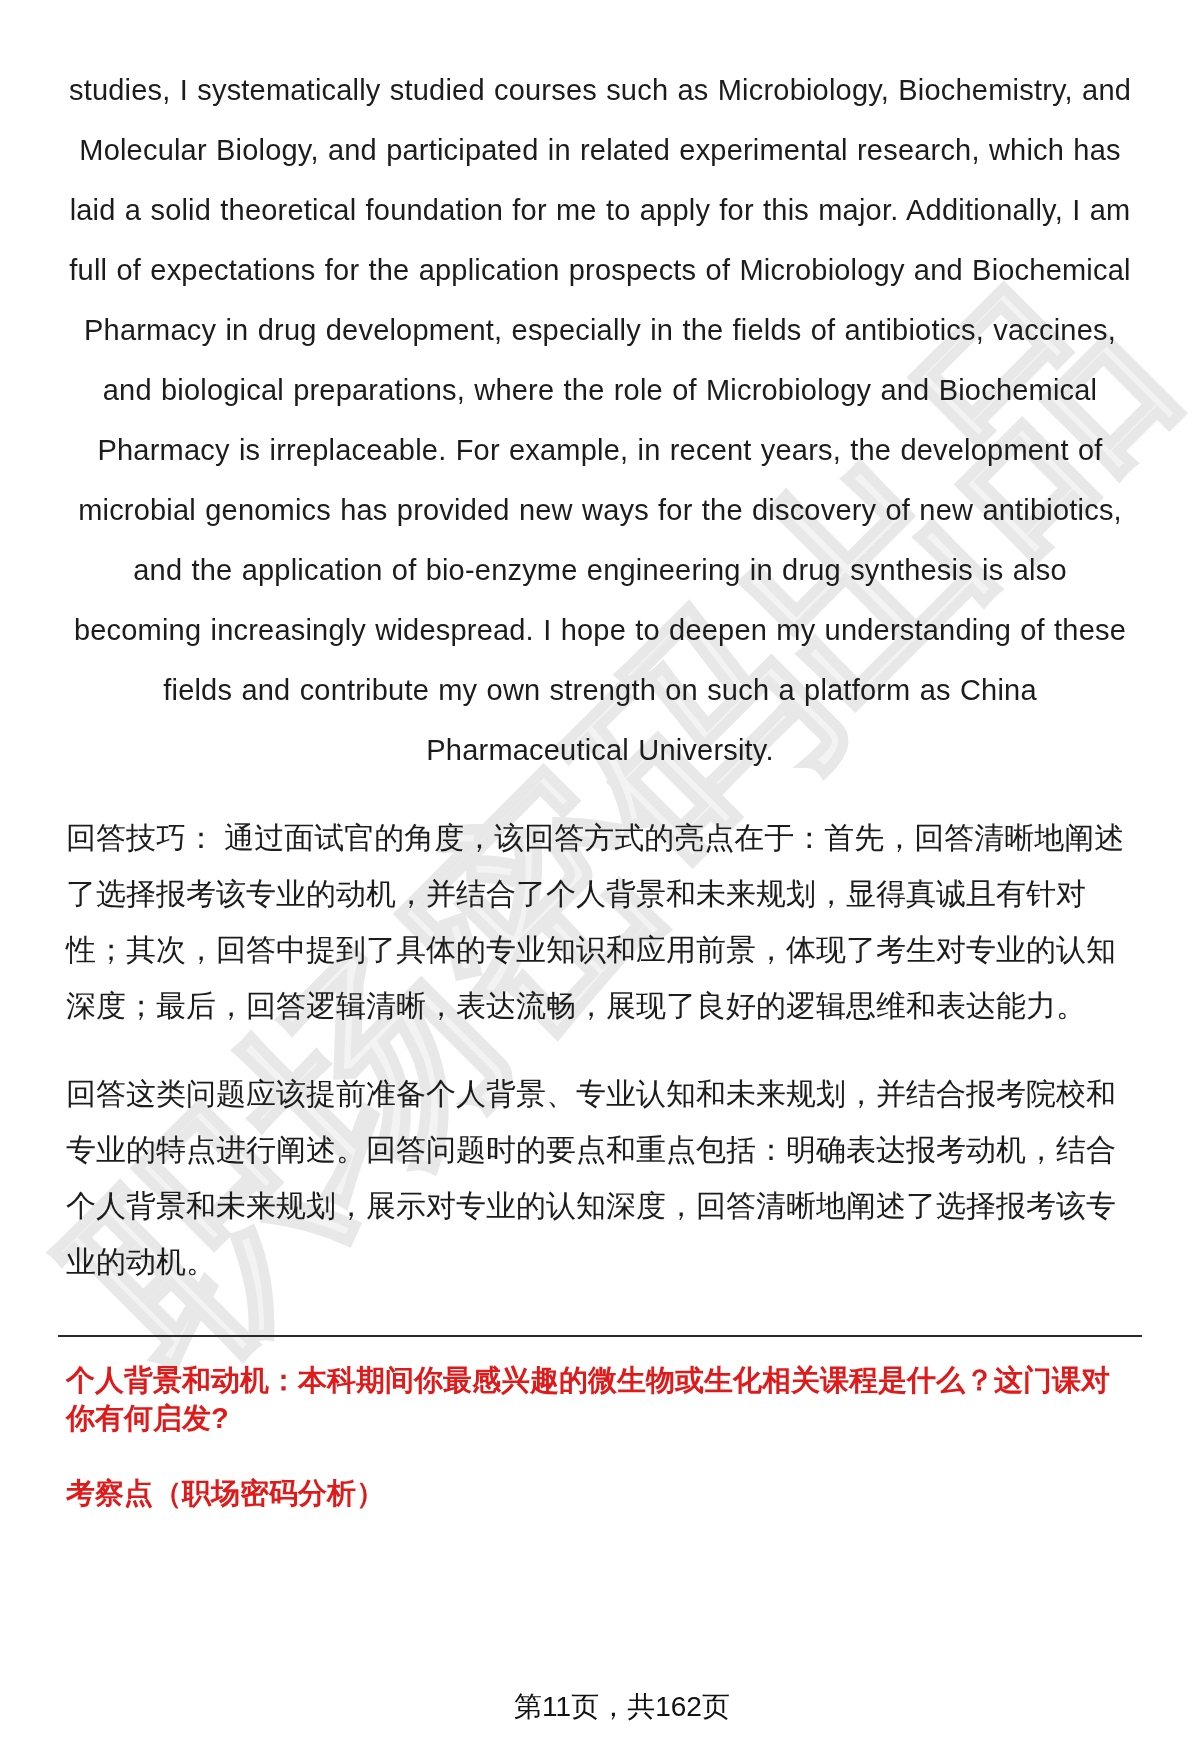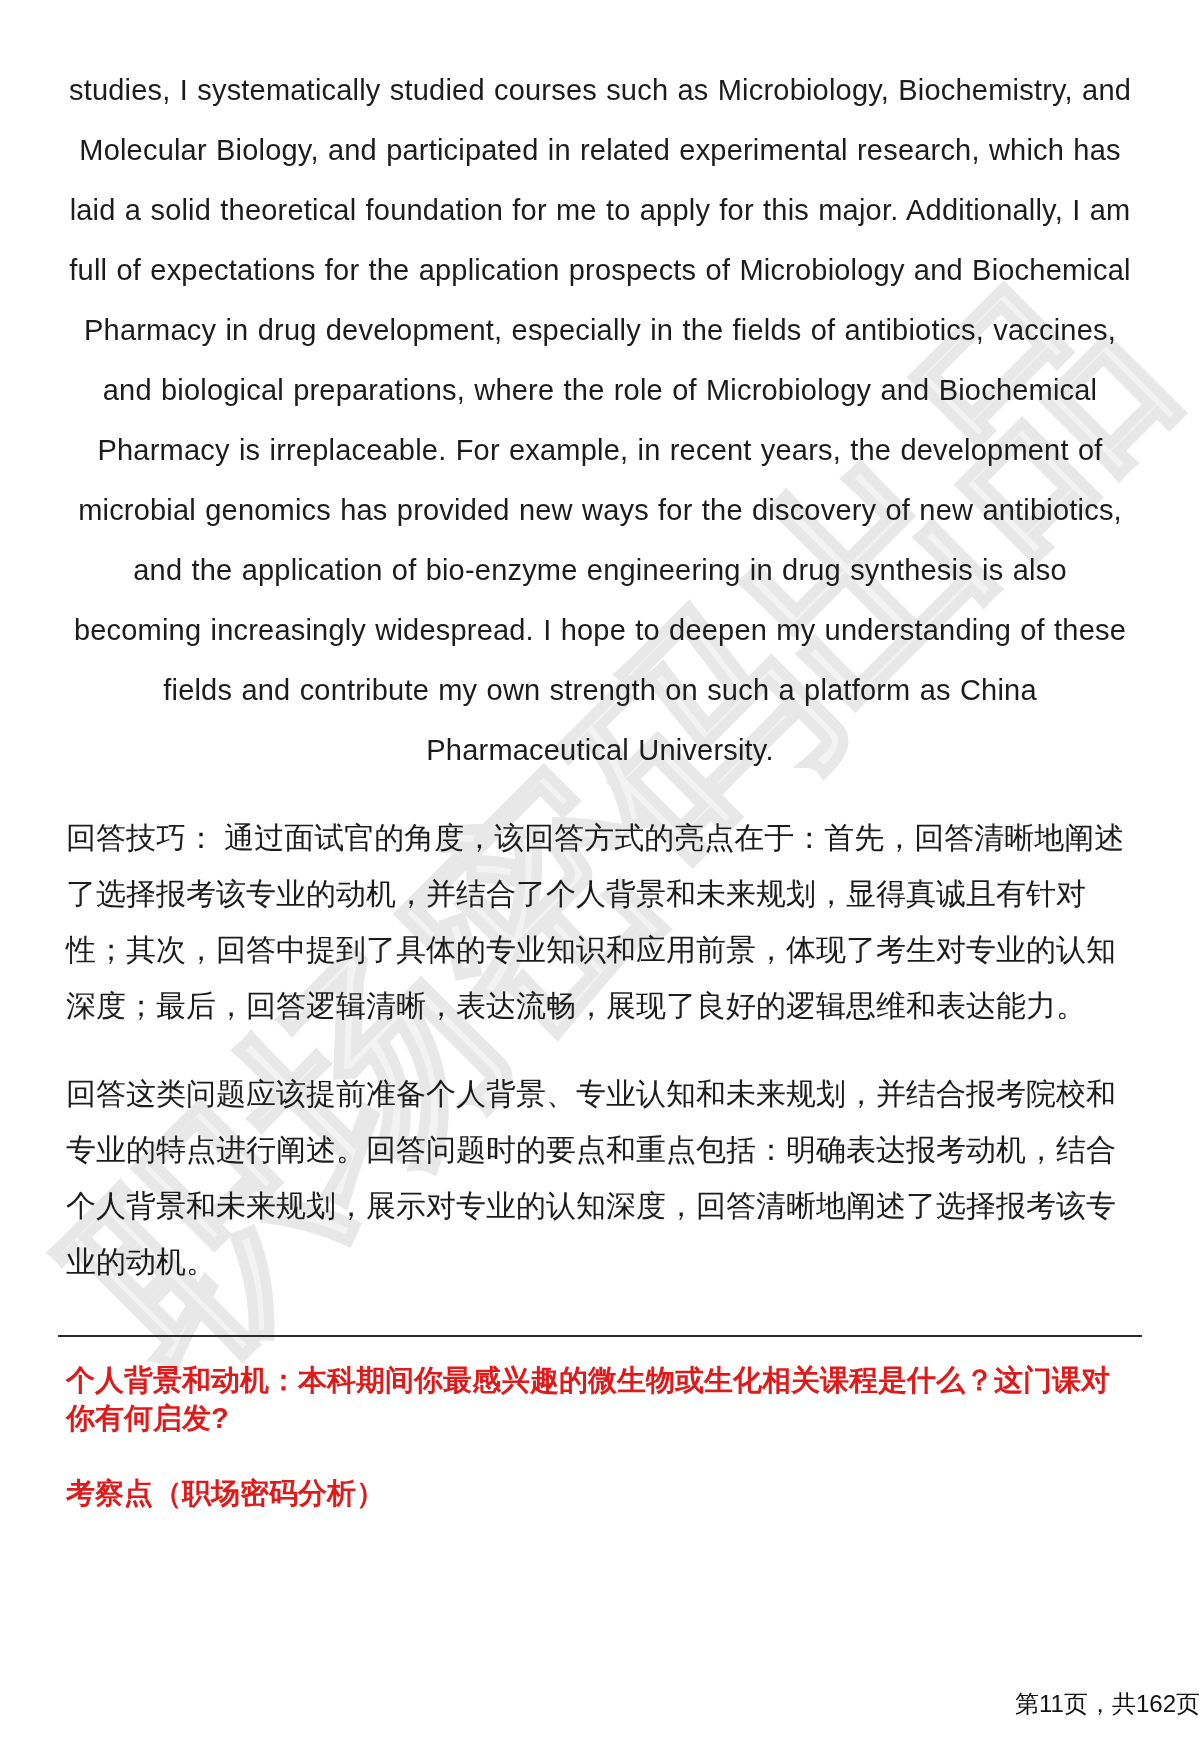--- a/index.html
+++ b/index.html
@@ -70,22 +70,22 @@
     font-size: 29px;
     line-height: 36px;
     font-weight: 700;
     color: #df1a1a;
   }
   .footer {
     position: absolute;
     left: 0;
     right: 0;
     top: 1688px;
-    text-align: right;
-    font-size: 24px;
+    text-align: center;
+    font-size: 28px;
     color: #111111;
     z-index: 1;
     padding-left: 44px;
   }
 </style>
 </head>
 <body>
 
 <div class="page">
 

